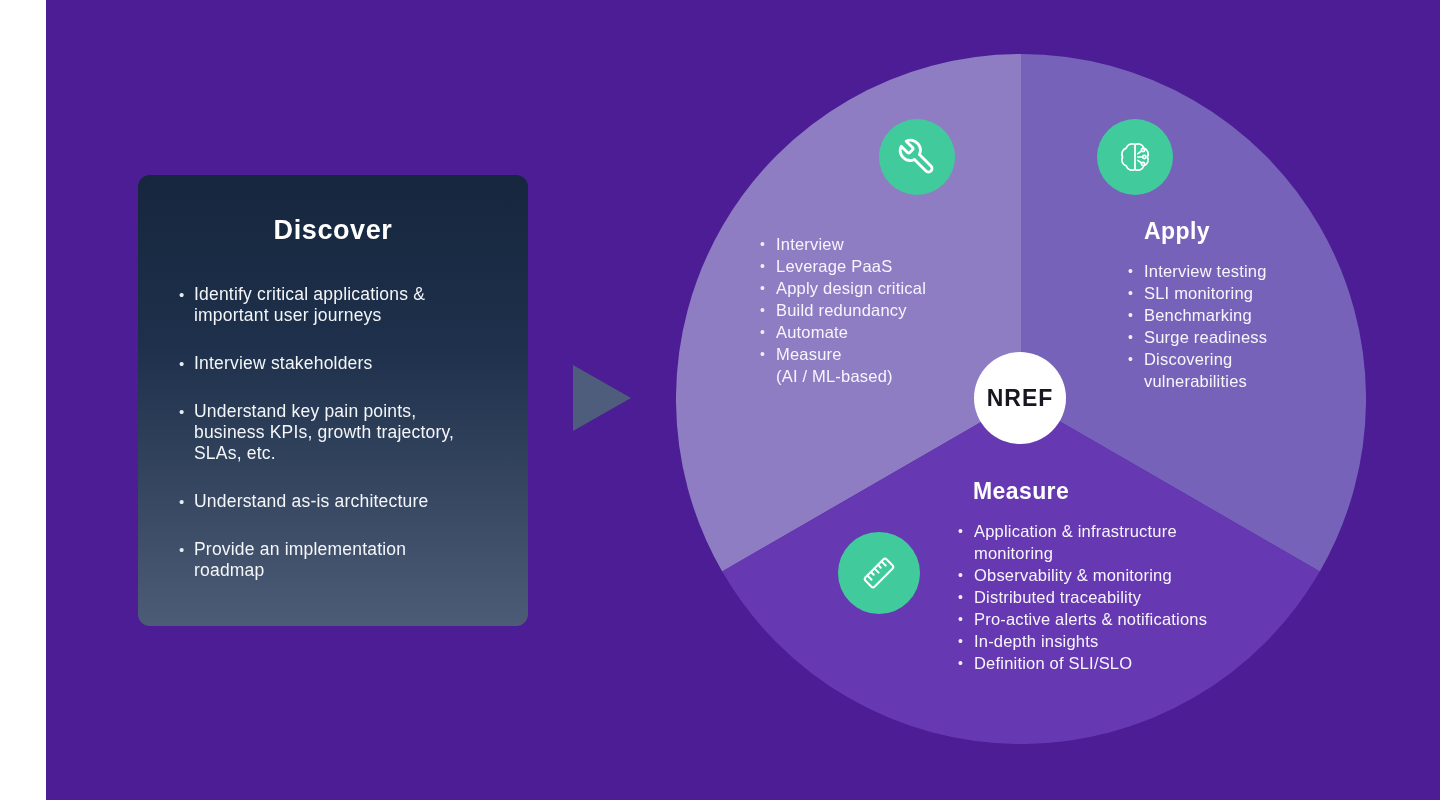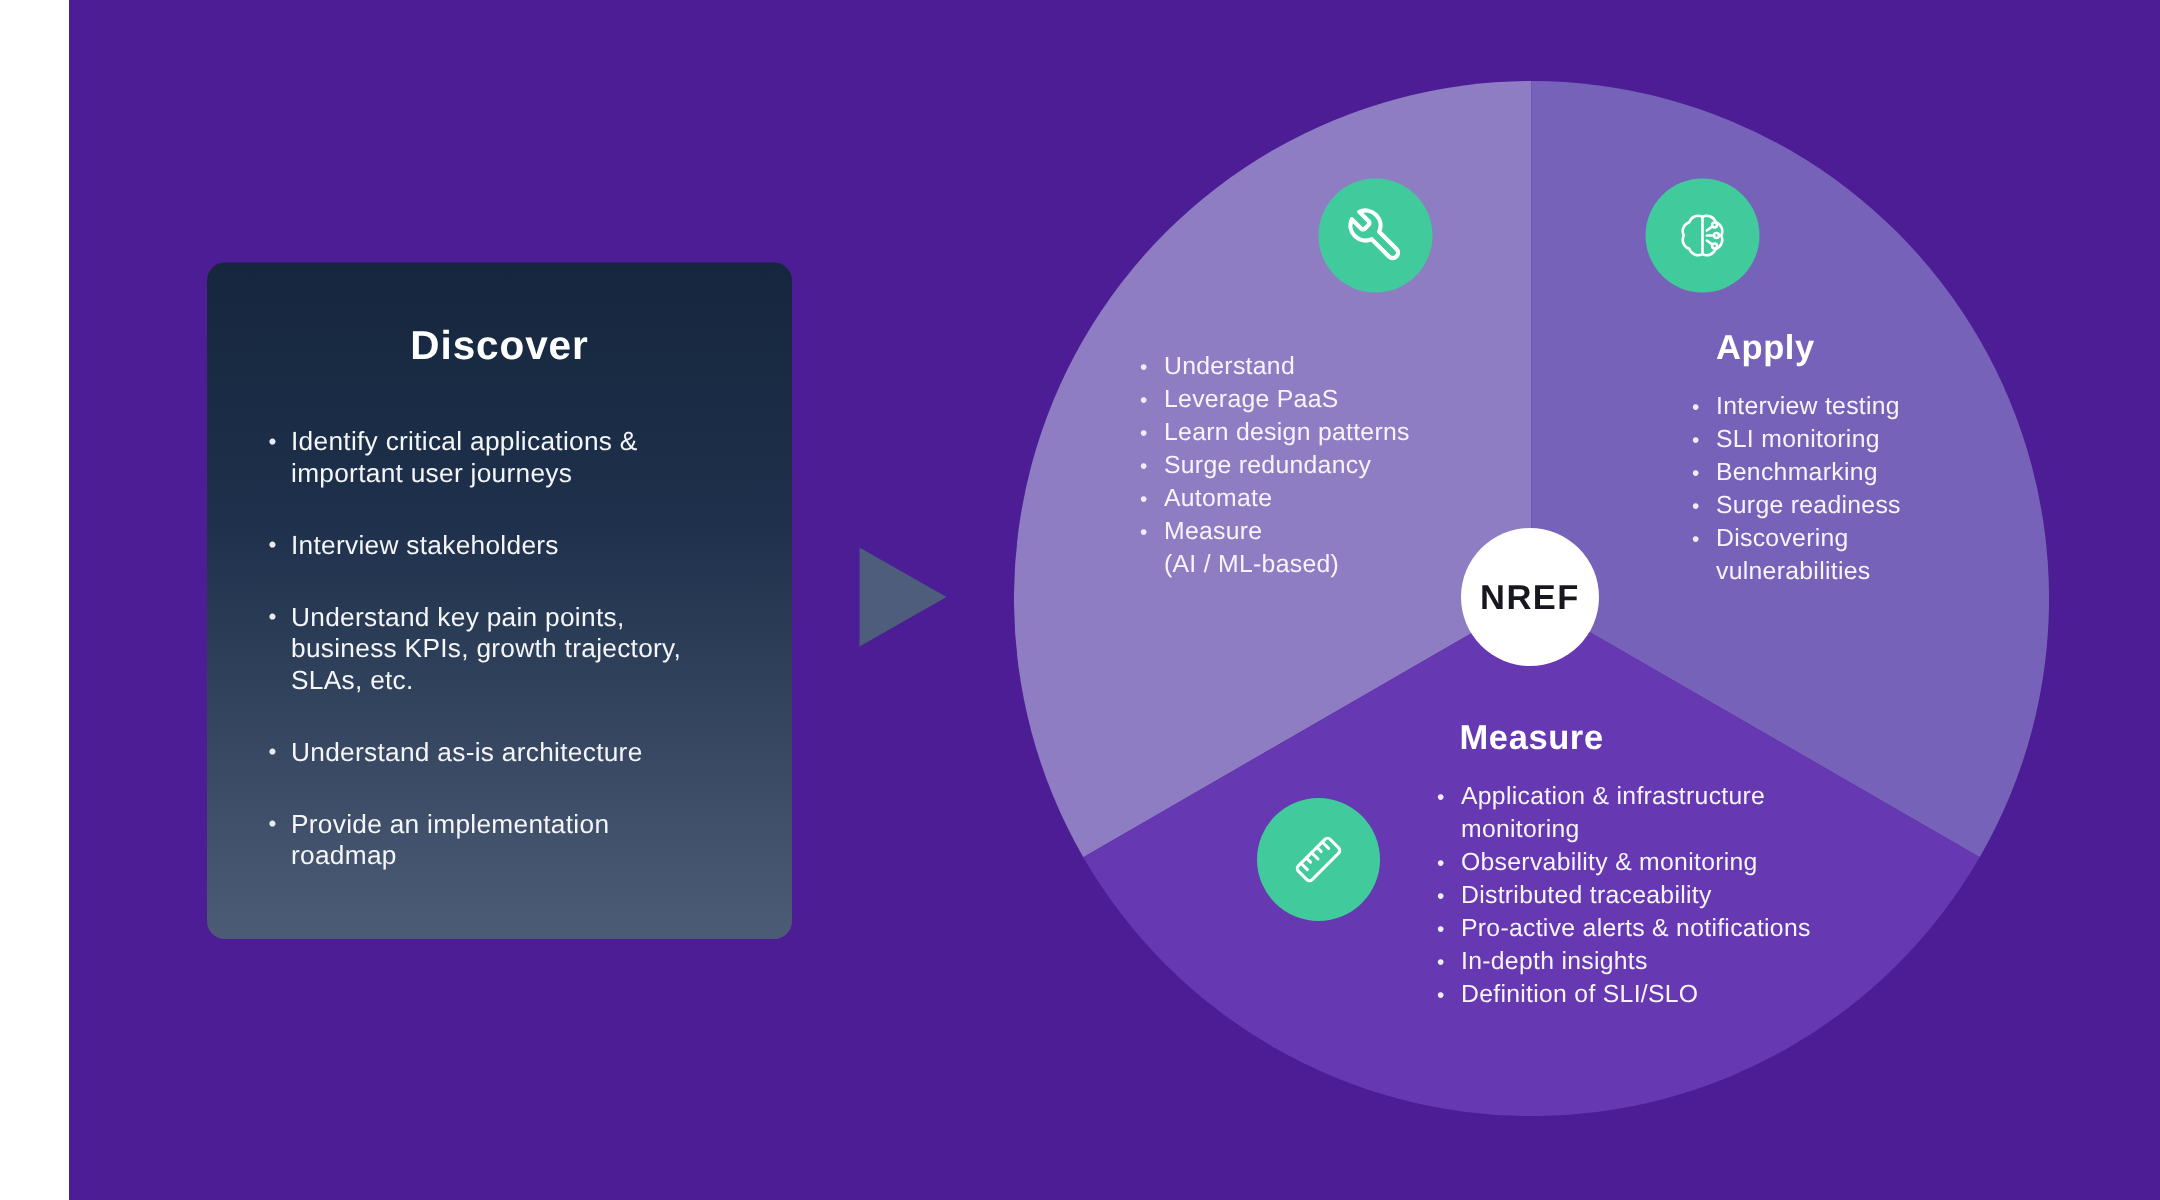--- a/index.html
+++ b/index.html
@@ -133,33 +133,33 @@
         <rect x="17.5" y="9" width="13" height="30" rx="2.5"></rect>
         <path d="M17.5 14 h6 M17.5 19 h4 M17.5 24 h6 M17.5 29 h4 M17.5 34 h6"></path>
       </g>
     </svg>
   </div>
 
   <div class="segment-content" id="build-content">
     <div class="segment-list">
       <div class="bullet-row">
         <span class="bullet-dot">•</span>
-        <span class="bullet-text">Understand</span>
+        <span class="bullet-text">Interview</span>
       </div>
       <div class="bullet-row">
         <span class="bullet-dot">•</span>
         <span class="bullet-text">Leverage PaaS</span>
       </div>
       <div class="bullet-row">
         <span class="bullet-dot">•</span>
-        <span class="bullet-text">Learn design patterns</span>
-      </div>
-      <div class="bullet-row">
-        <span class="bullet-dot">•</span>
-        <span class="bullet-text">Surge redundancy</span>
+        <span class="bullet-text">Apply design critical</span>
+      </div>
+      <div class="bullet-row">
+        <span class="bullet-dot">•</span>
+        <span class="bullet-text">Build redundancy</span>
       </div>
       <div class="bullet-row">
         <span class="bullet-dot">•</span>
         <span class="bullet-text">Automate</span>
       </div>
       <div class="bullet-row">
         <span class="bullet-dot">•</span>
         <span class="bullet-text">Measure
 (AI / ML-based)</span>
       </div>

